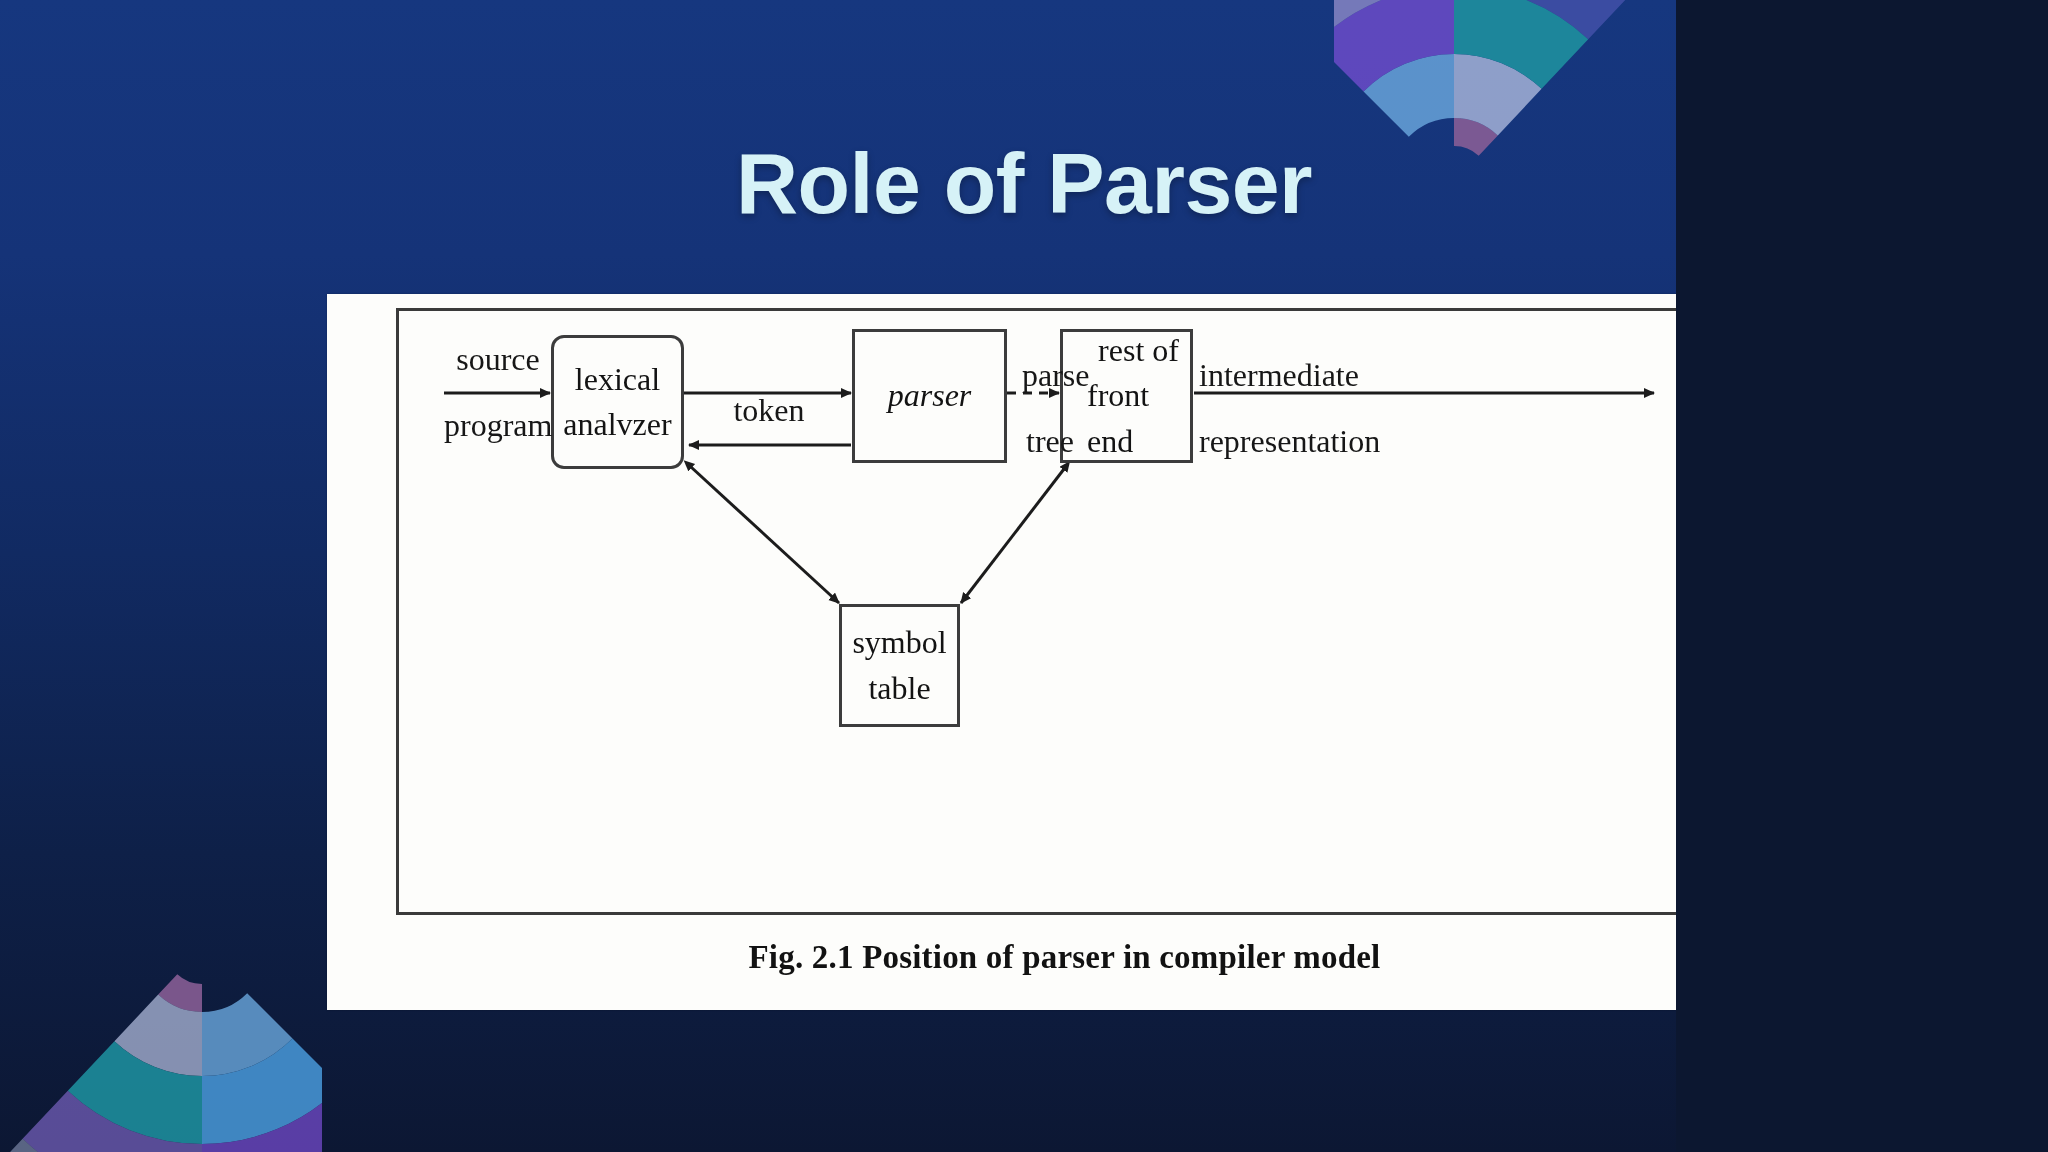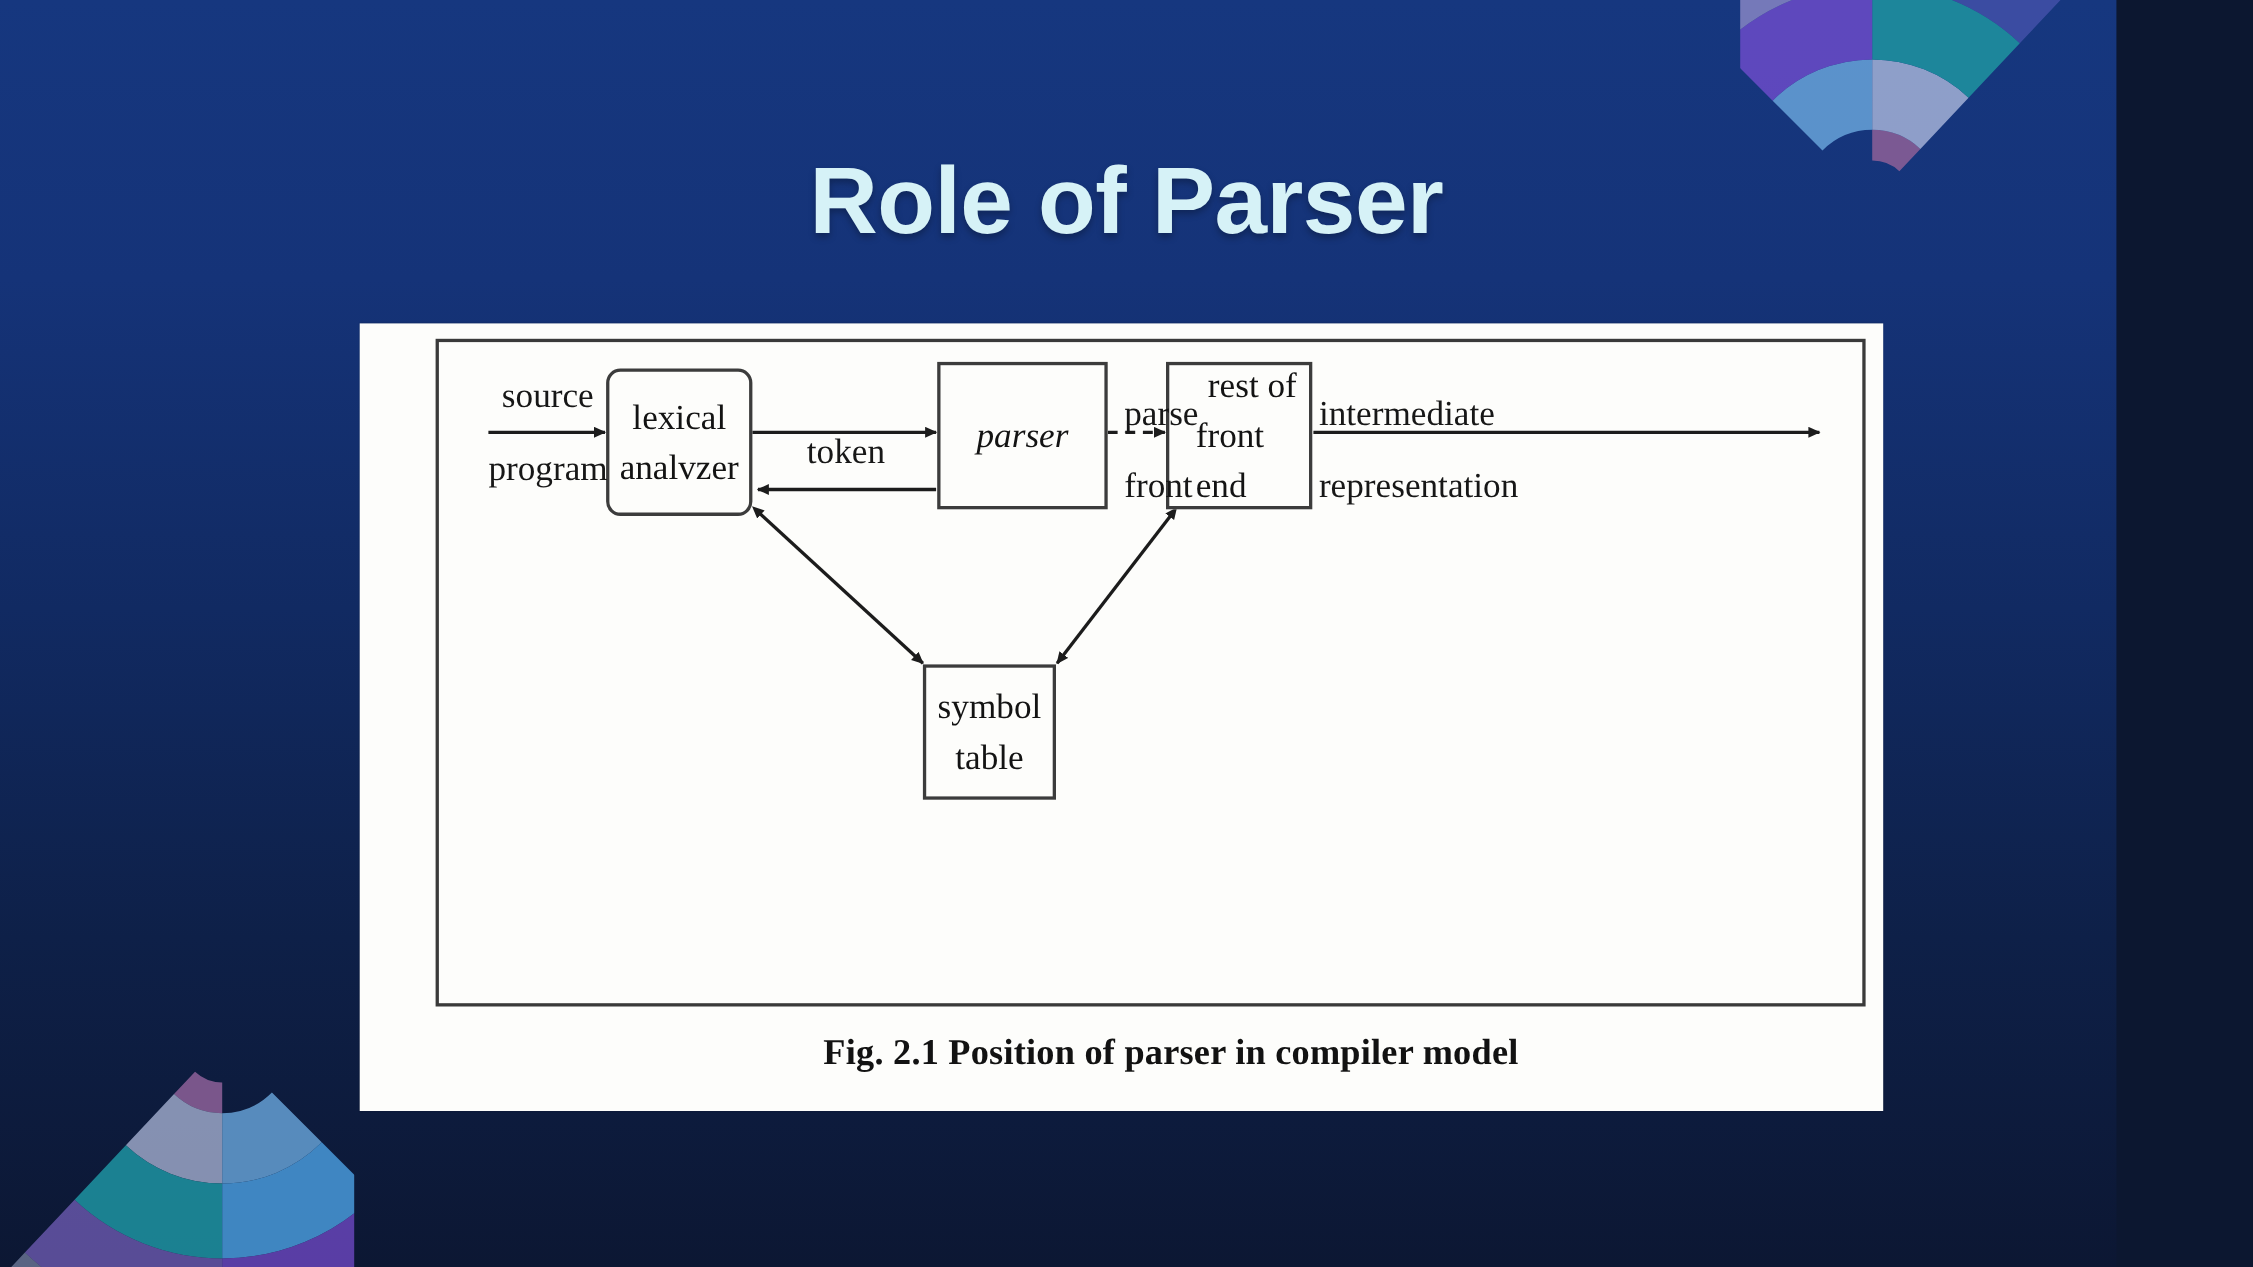--- a/index.html
+++ b/index.html
@@ -3,21 +3,21 @@
 <meta charset="utf-8">
 <title>Role of Parser</title>
 <style>
   html, body {
     margin: 0;
     padding: 0;
     background: #0c1730;
   }
   #slide {
     position: relative;
-    width: 1924px;
+    width: 1676px;
     height: 1152px;
     overflow: hidden;
     background: linear-gradient(180deg, #16377f 0%, #153378 22%, #112a62 48%, #0e2048 74%, #0c1733 100%);
     font-family: "Liberation Sans", sans-serif;
   }
 
   
   .deco {
     position: absolute;
     pointer-events: none;
@@ -202,21 +202,21 @@
         <div style="margin-top:22px;">program</div>
       </div>
 
       <div class="dlabel center" style="left:300px; top:42px; width:140px;margin-top:35px;">
         <div>token</div>
       </div>
 
 
       <div class="dlabel center" style="left:582px; top:42px; width:56px;margin-left:41px;">
         <div>parse</div>
-        <div style="margin-top:22px;">front</div>
+        <div style="margin-top:22px;">tree</div>
       </div>
 
       <div class="dlabel" style="left:800px; top:42px; width:260px; text-align:left;">
         <div>intermediate</div>
         <div style="margin-top:22px;">representation</div>
       </div>
 
     </div>
 
     <div id="caption">Fig. 2.1 Position of parser in compiler model</div>

